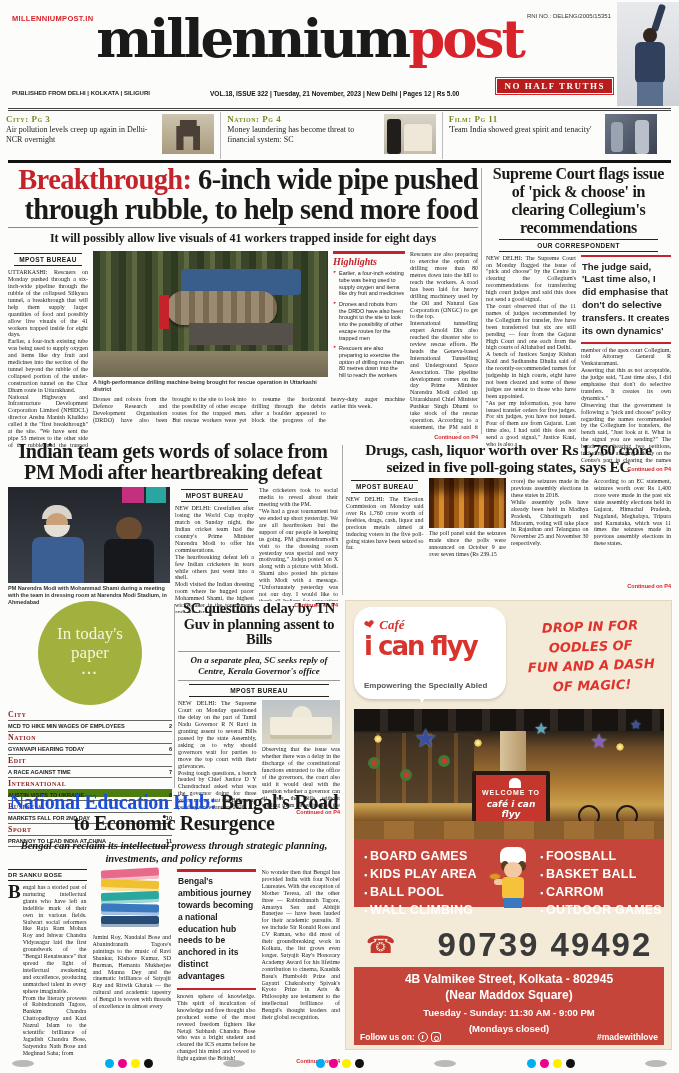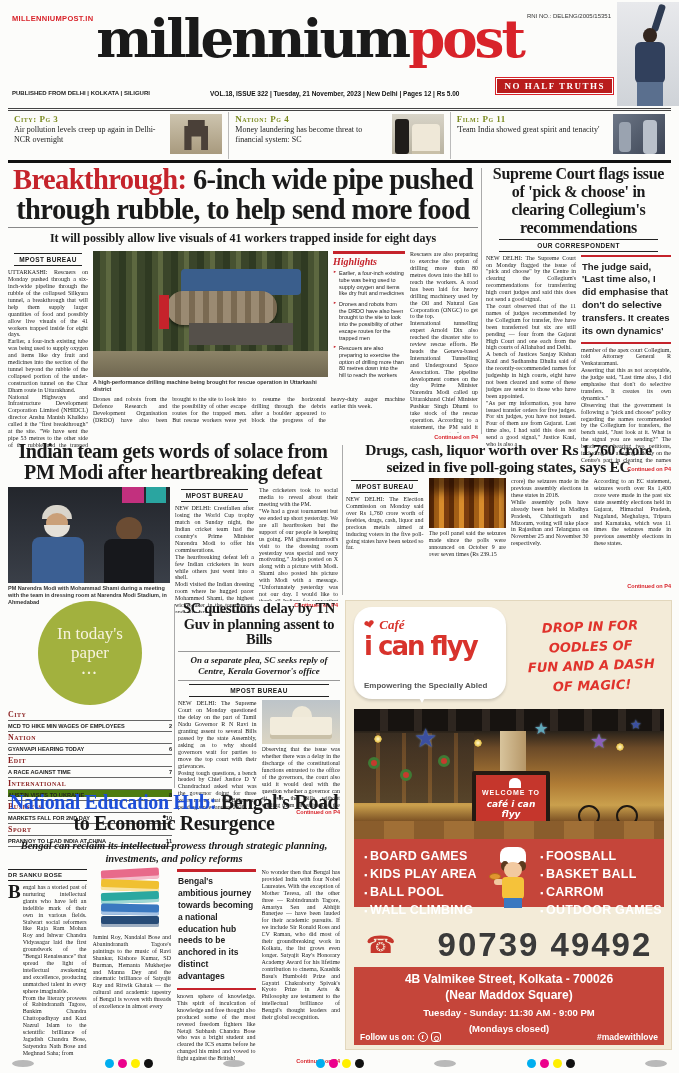--- a/index.html
+++ b/index.html
@@ -21,21 +21,21 @@
   #issue-line { position:absolute; left:210px; top:90px; font:bold 6.5px "Liberation Sans",sans-serif; color:#111;}
   #srk-photo { position:absolute; right:0; top:2px; width:62px; height:104px; background:linear-gradient(180deg,#e8e9ec,#cfd3d8); overflow:hidden;}
   #srk-photo .head{position:absolute; left:26px; top:26px; width:14px;height:15px;border-radius:50%;background:#33261f;}
   #srk-photo .arm{position:absolute; left:38px; top:2px; width:7px;height:28px;background:#2e3b52;transform:rotate(18deg);border-radius:3px;}
   #srk-photo .body{position:absolute; left:18px; top:40px; width:30px;height:42px;background:#31405c;border-radius:6px;}
   #srk-photo .legs{position:absolute; left:20px; top:80px; width:26px;height:24px;background:#5a6f8e;}
   .dbl-rule { position:absolute; left:8px; right:8px; height:3px; border-top:1px solid #444; border-bottom:1px solid #444;}
   .thick-rule { position:absolute; left:8px; right:8px; height:3px; background:#111;}
 
   
-  #teasers { left:8px; top:112px; width:663px; height:47px; display:flex; }
+  #teasers { left:0; top:112px; width:663px; height:47px; display:flex; }
   .teaser { flex:1; display:flex; gap:4px; padding:2px 6px; border-right:1px solid #bbb; }
   .teaser:last-child { border-right:none; }
   .teaser .txt { flex:1; }
   .tz-kicker { font:bold 9px "Liberation Serif",serif; color:#7c8b22; letter-spacing:.5px; font-variant:small-caps;}
   .tz-text { font:8px "Liberation Serif",serif; color:#222; line-height:1.2; margin-top:1px;}
   .tz-img { width:52px; height:40px; flex:none; }
   .tz1 { background:linear-gradient(180deg,#cdc4ae,#a89a7e); position:relative;}
   .tz1::after{content:""; position:absolute; left:14px; top:6px; width:24px;height:30px; background:#4a4038; clip-path:polygon(0 100%,0 20%,15% 20%,15% 0,85% 0,85% 20%,100% 20%,100% 100%,70% 100%,70% 55%,30% 55%,30% 100%);}
   .tz2 { background:linear-gradient(180deg,#d8d4c8,#b8b2a0); position:relative;}
   .tz2::before{content:""; position:absolute; left:3px; top:5px; width:14px;height:35px;background:#201d1a;border-radius:3px;}
@@ -46,21 +46,21 @@
 
   
   .body { font-size:6px; line-height:6.9px; text-align:justify; white-space:pre-line; overflow:hidden; }
   .byline { font:bold 6.5px "Liberation Sans",sans-serif; text-align:center; letter-spacing:.4px;
             border-top:1px solid #222; border-bottom:1px solid #222; padding:2px 0; margin:2px auto 3px; width:86%;}
   .continued { font:bold 5.5px "Liberation Sans",sans-serif; color:#d8232a; text-align:right; margin-top:1px;}
   .caption { font:bold 5.5px "Liberation Sans",sans-serif; color:#333; line-height:1.25; margin-top:2px;}
 
   
   #lead { left:8px; top:165px; width:470px; height:273px; }
-  #lead h1 { font-size:28.5px; font-weight:bold; line-height:1.04; text-align:center; letter-spacing:-.6px;}
+  #lead h1 { font-size:28.5px; font-weight:bold; line-height:1.04; text-align:right; letter-spacing:-.6px;}
   #lead h1 .kick { color:#c5232b; }
   #lead .deck { font:bold 12px "Liberation Serif",serif; text-align:center; padding:3px 0; border-top:1px solid #888; margin-top:3px;}
   #lead-row { display:flex; gap:5px; margin-top:2px; height:192px;}
   .lead-c1 { width:80px; flex:none;}
   #lead-mid { width:312px; flex:none;}
   #lead-mid-top { display:flex; gap:5px;}
   #lead-photo { width:235px; height:126px; position:relative; overflow:hidden;
      background:repeating-linear-gradient(90deg,#2f3a22 0 7px,#475231 7px 13px,#5d6840 13px 18px,#3a452a 18px 26px);}
   #lead-photo .ground{position:absolute;bottom:0;left:0;right:0;height:26px;background:linear-gradient(180deg,#8d8468,#6f6750);}
   #lead-photo .tarp{position:absolute;left:88px;top:18px;width:120px;height:26px;background:#3a5e8c;border-radius:4px;}
@@ -521,21 +521,21 @@
         <li>BASKET BALL</li>
         <li>CARROM</li>
         <li>OUTDOOR GAMES</li>
       </ul>
     </div>
     <div id="ad-phone">
       <span class="ph-icon">☎</span>
       <span class="num">90739 49492</span>
     </div>
     <div id="ad-bottom">
-      <div class="addr">4B Valmikee Street, Kolkata - 700026</div>
+      <div class="addr">4B Valmikee Street, Kolkata - 802945</div>
       <div class="addr">(Near Maddox Square)</div>
       <div class="hours">Tuesday - Sunday: 11:30 AM - 9:00 PM</div>
       <div class="hours">(Mondays closed)</div>
       <div id="ad-social">
         <span>Follow us on:</span>
         <span class="soc">f</span>
         <span class="soc ig"></span>
         <span class="tagd">#madewithlove</span>
       </div>
     </div>

